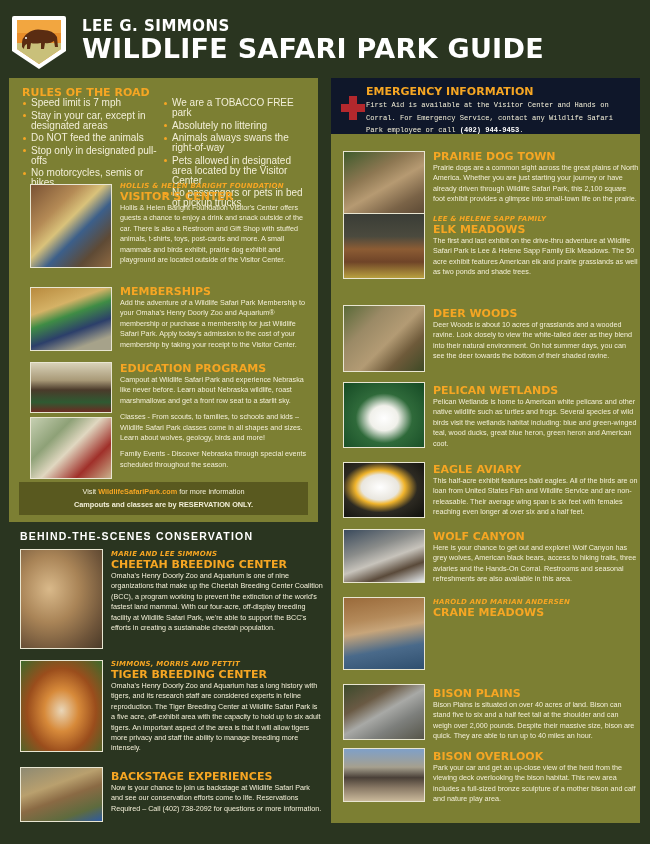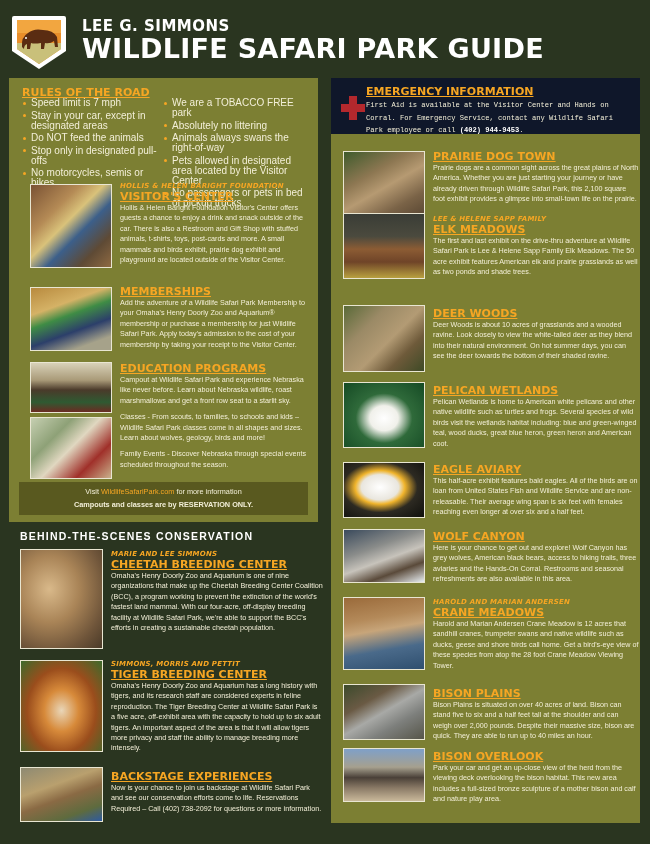--- a/index.html
+++ b/index.html
@@ -8,38 +8,38 @@
 
   .header { position: absolute; left: 0; top: 0; width: 650px; height: 76px; }
   .logo { position: absolute; left: 10px; top: 13px; width: 58px; height: 58px; }
   .title-small { position: absolute; left: 82px; top: 17px; font-family: "DejaVu Sans", sans-serif; font-weight: bold; font-size: 15px; color: #ffffff; letter-spacing: 0.5px; }
   .title-big { position: absolute; left: 82px; top: 33px; font-family: "DejaVu Sans", sans-serif; font-weight: bold; font-size: 27px; color: #ffffff; letter-spacing: 0.3px; }
 
   .panel { position: absolute; background: #7c7f33; }
   .left-panel { left: 9px; top: 78px; width: 309px; height: 444px; }
   .right-panel { left: 331px; top: 78px; width: 309px; height: 745px; }
 
-  .h-orange { color: #f6a623; font-family: "DejaVu Sans", sans-serif; font-weight: bold; text-decoration: underline; }
+  .h-orange { color: #f6a623; font-family: "DejaVu Sans", sans-serif; font-weight: bold; }
   .sub-orange { color: #f6a623; font-family: "DejaVu Sans", sans-serif; font-weight: bold; font-style: italic; font-size: 7px; letter-spacing: 0.2px; }
   .body-txt { font-size: 7.2px; line-height: 10.4px; color: #f3efd8; }
 
   .rules-title { position: absolute; left: 13px; top: 8px; font-size: 11px; }
   .rules { position: absolute; top: 20px; font-size: 10px; line-height: 10px; list-style: none; }
   .rules li { position: relative; padding-left: 9px; margin-bottom: 2.6px; }
   .rules li::before { content: ""; position: absolute; left: 1px; top: 3.5px; width: 3px; height: 3px; border-radius: 50%; background: #f6a623; }
   .rules-a { left: 13px; width: 140px; }
   .rules-b { left: 154px; width: 150px; }
 
   .item { position: absolute; }
   .photo { position: absolute; border: 1.5px solid #e9e6d2; }
   .item-text { position: absolute; }
   .item-title { font-size: 11px; line-height: 13px; }
 
   .info-bar { position: absolute; left: 10px; top: 374px; width: 289px; height: 33px; background: #59591f; text-align: center; font-size: 7.3px; line-height: 12.5px; padding-top: 4px; }
-  .info-bar .link { color: #f6a623; font-weight: normal; text-align: center; }
+  .info-bar .link { color: #f6a623; font-weight: bold; text-align: center; }
   .info-bar .strong { font-weight: bold; }
 
   .btsc-title { position: absolute; left: 20px; top: 530px; font-family: Liberation Sans, sans-serif; font-weight: bold; font-size: 10.5px; color: #ffffff; letter-spacing: 1.2px; }
 
   .emergency { position: absolute; left: 0; top: 0; width: 309px; height: 56px; background: #0f172a; }
   .red-cross { position: absolute; left: 10px; top: 18px; width: 24px; height: 24px; }
   .red-cross::before, .red-cross::after { content: ""; position: absolute; background: #b3282d; }
   .red-cross::before { left: 8px; top: 0; width: 8px; height: 24px; }
   .red-cross::after { left: 0; top: 8px; width: 24px; height: 8px; }
   .em-title { position: absolute; left: 35px; top: 7px; font-size: 11px; }
@@ -199,21 +199,20 @@
       <div class="h-orange item-title">EAGLE AVIARY</div>
       <div class="body-txt">This half-acre exhibit features bald eagles. All of the birds are on loan from United States Fish and Wildlife Service and are non-releasable. Their average wing span is six feet with females reaching even longer at over six and a half feet.</div>
     </div>
   </div>
 
   <div class="item" style="left:6px;top:519px;width:300px;height:75px;">
     <div class="photo" style="left:6px;top:0;width:82px;height:73px;background:linear-gradient(170deg,#9a6a3a 0%,#b48a5a 30%,#c7a57a 45%,#4a6a8a 70%,#2f4f6f 100%);"></div>
     <div class="item-text" style="left:96px;top:1px;width:206px;">
       <div class="sub-orange">HAROLD AND MARIAN ANDERSEN</div>
       <div class="h-orange item-title">CRANE MEADOWS</div>
-      <div class="body-txt">Harold and Marian Andersen Crane Meadow is 12 acres that sandhill cranes, trumpeter swans and native wildlife such as ducks, geese and shore birds call home. Get a bird's-eye view of these species from atop the 28 foot Crane Meadow Viewing Tower.</div>
     </div>
   </div>
 
   <div class="item" style="left:6px;top:606px;width:300px;height:60px;">
     <div class="photo" style="left:6px;top:0;width:82px;height:56px;background:linear-gradient(150deg,#3c4a2c 0%,#6a5a44 30%,#a8a9a6 50%,#7d7f7c 70%,#565549 100%);"></div>
     <div class="item-text" style="left:96px;top:3px;width:206px;">
       <div class="h-orange item-title">BISON PLAINS</div>
       <div class="body-txt">Bison Plains is situated on over 40 acres of land. Bison can stand five to six and a half feet tall at the shoulder and can weigh over 2,000 pounds. Despite their massive size, bison are quick. They are able to run up to 40 miles an hour.</div>
     </div>
   </div>

